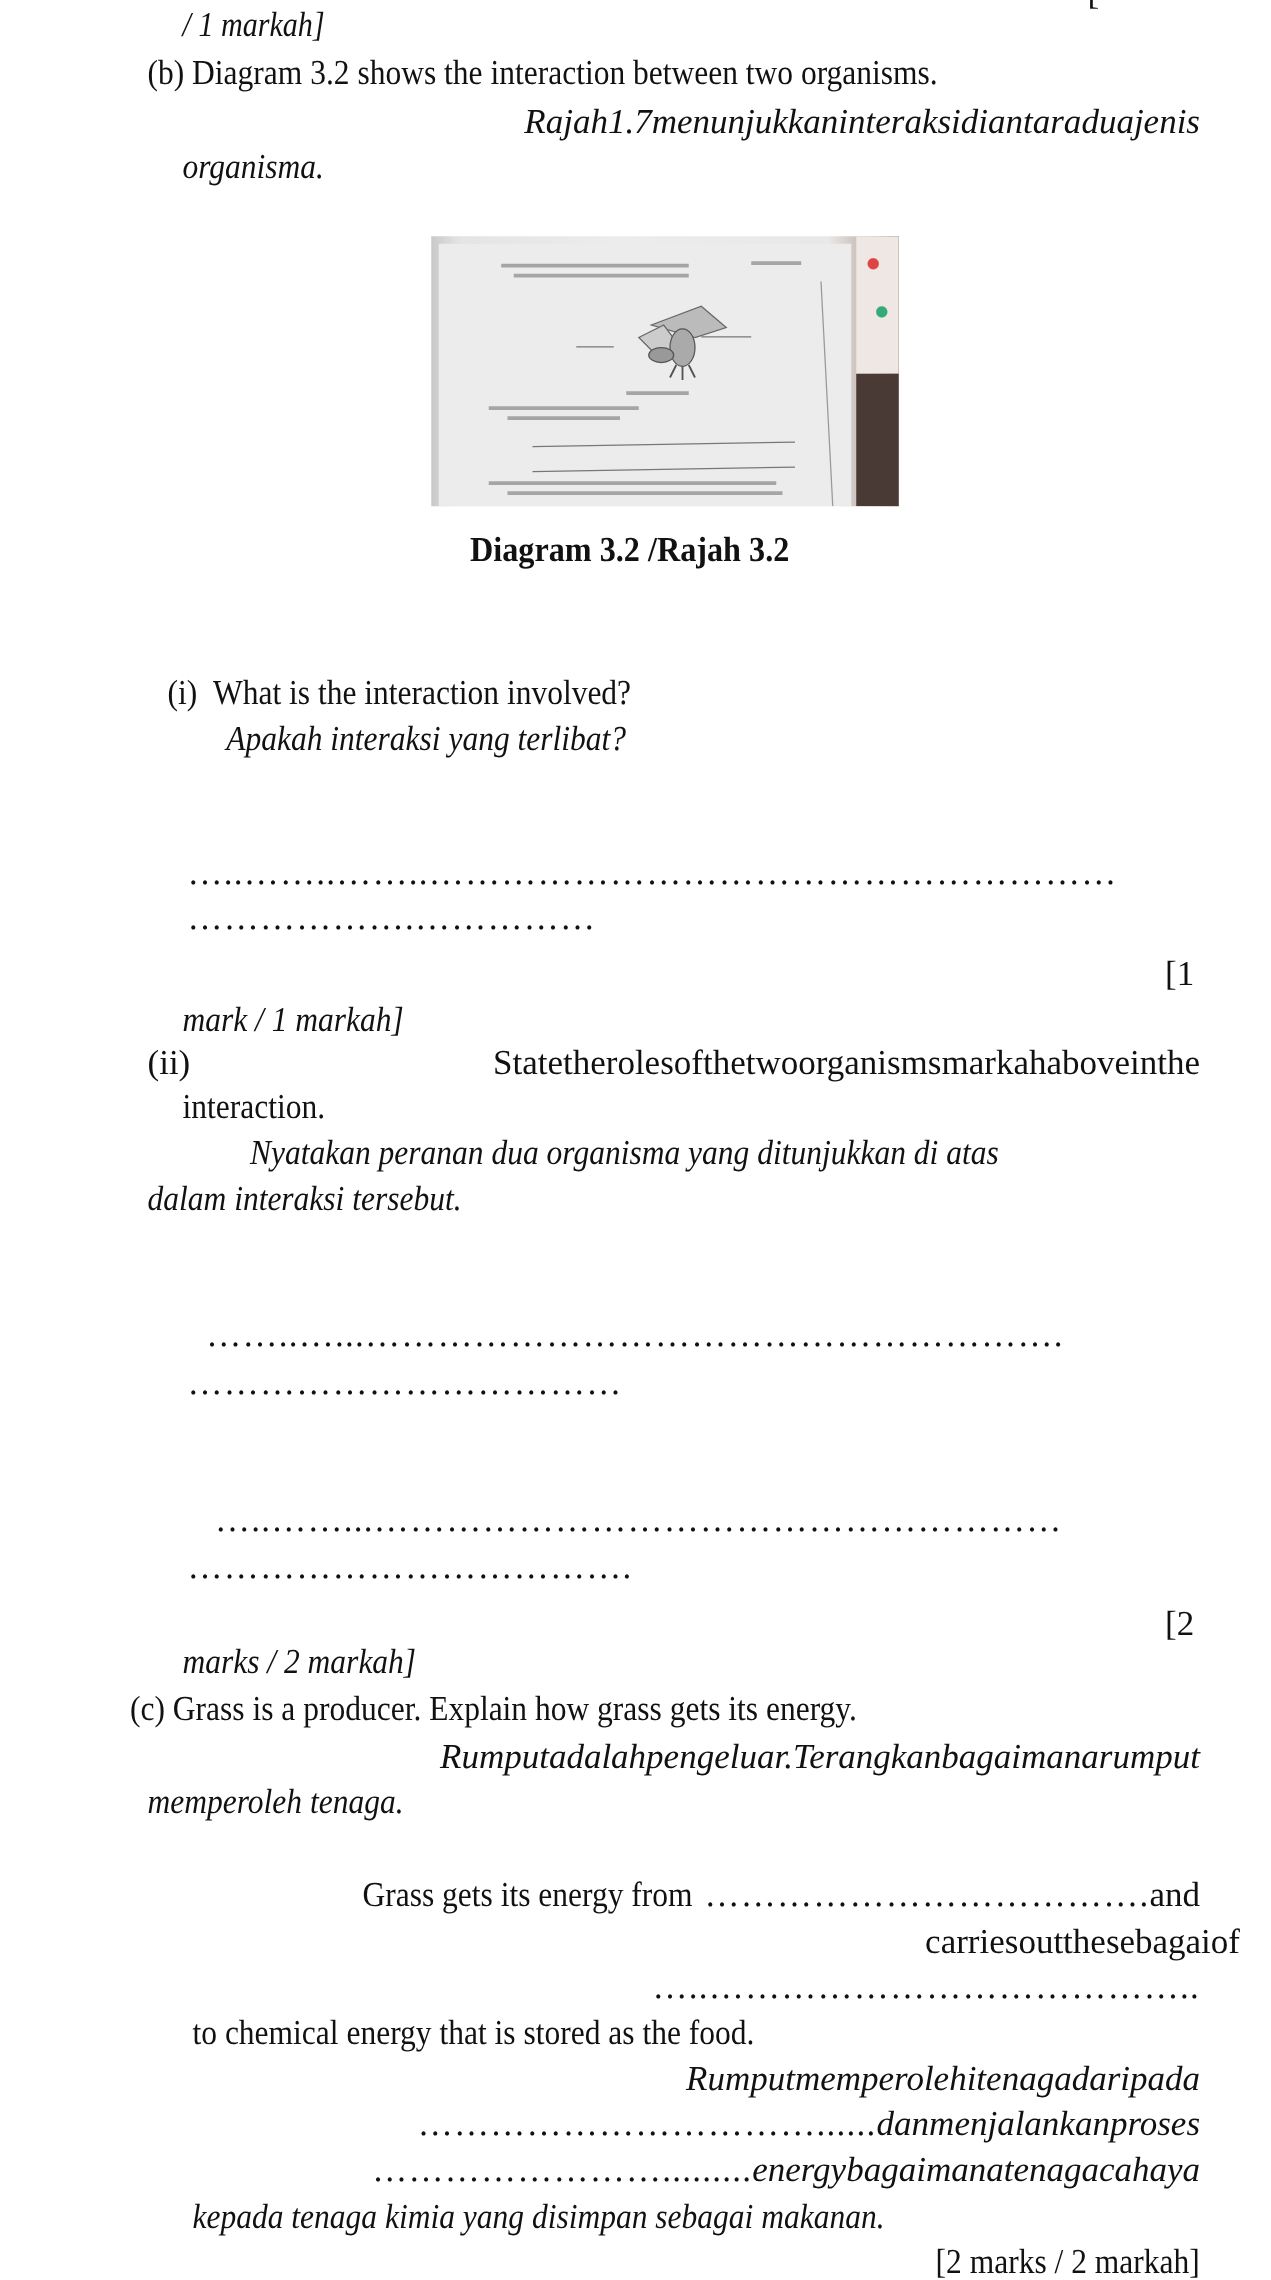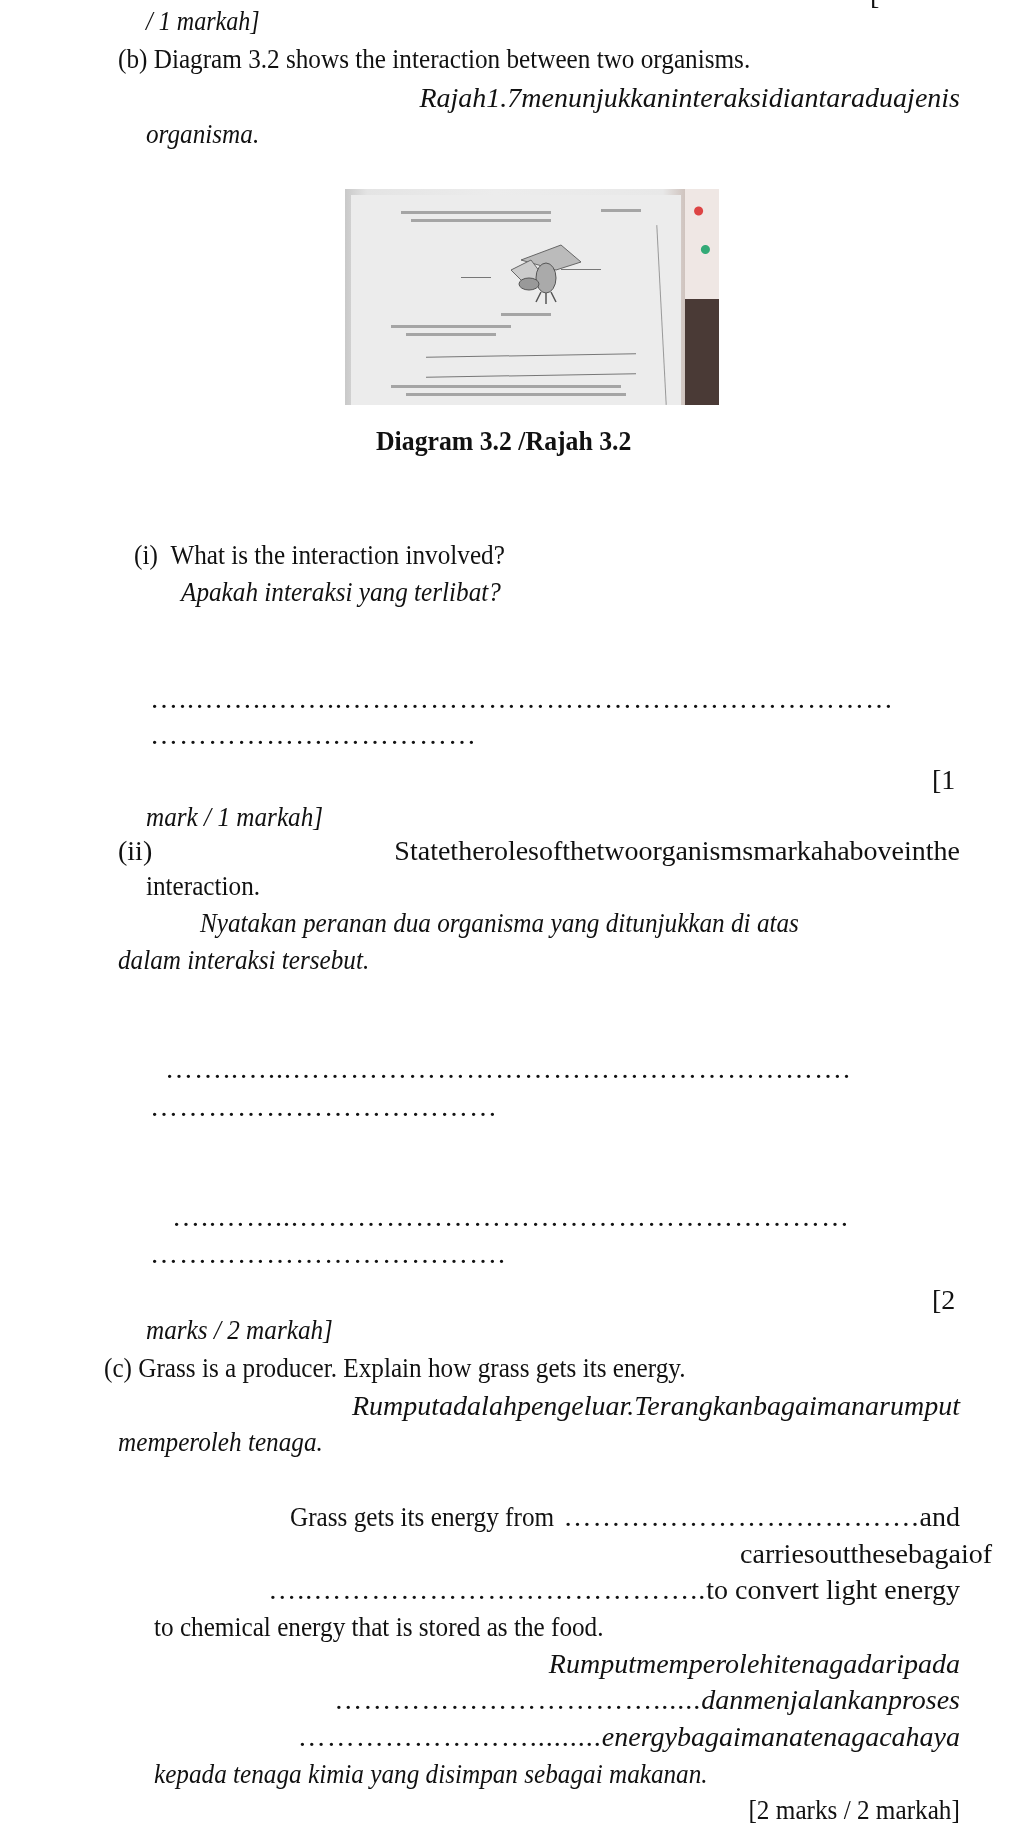--- a/index.html
+++ b/index.html
@@ -126,21 +126,20 @@
 </div>
 <div class="t en just" style="left:138px;top:1537px;width:806px;margin-left:48px;">
   <span>carries</span>
   <span>out</span>
   <span>the</span>
   <span>sebagai</span>
   <span>of</span>
 </div>
 <div class="t en just" style="left:154px;top:1573px;width:806px;">
   <span class="dots">…..…………………………………..</span>
-  <span>to convert light energy</span>
 </div>
 <div class="t en" style="left:154px;top:1610px;transform:scaleX(0.9);">to chemical energy that is stored as the food.</div>
 
 <div class="t my just" style="left:154px;top:1647px;width:806px;">
   <span>Rumput</span>
   <span>memperolehi</span>
   <span>tenaga</span>
   <span>daripada</span>
 </div>
 <div class="t my just" style="left:154px;top:1683px;width:806px;">

